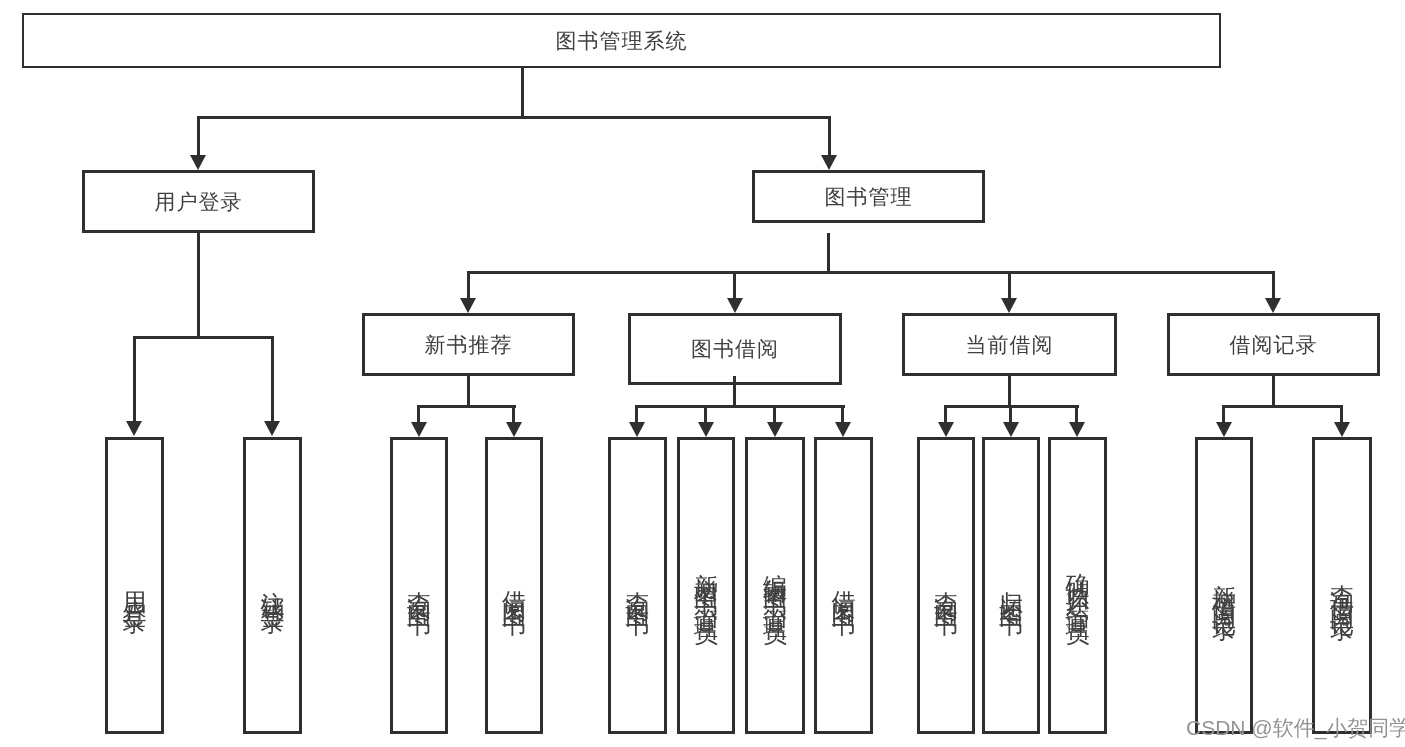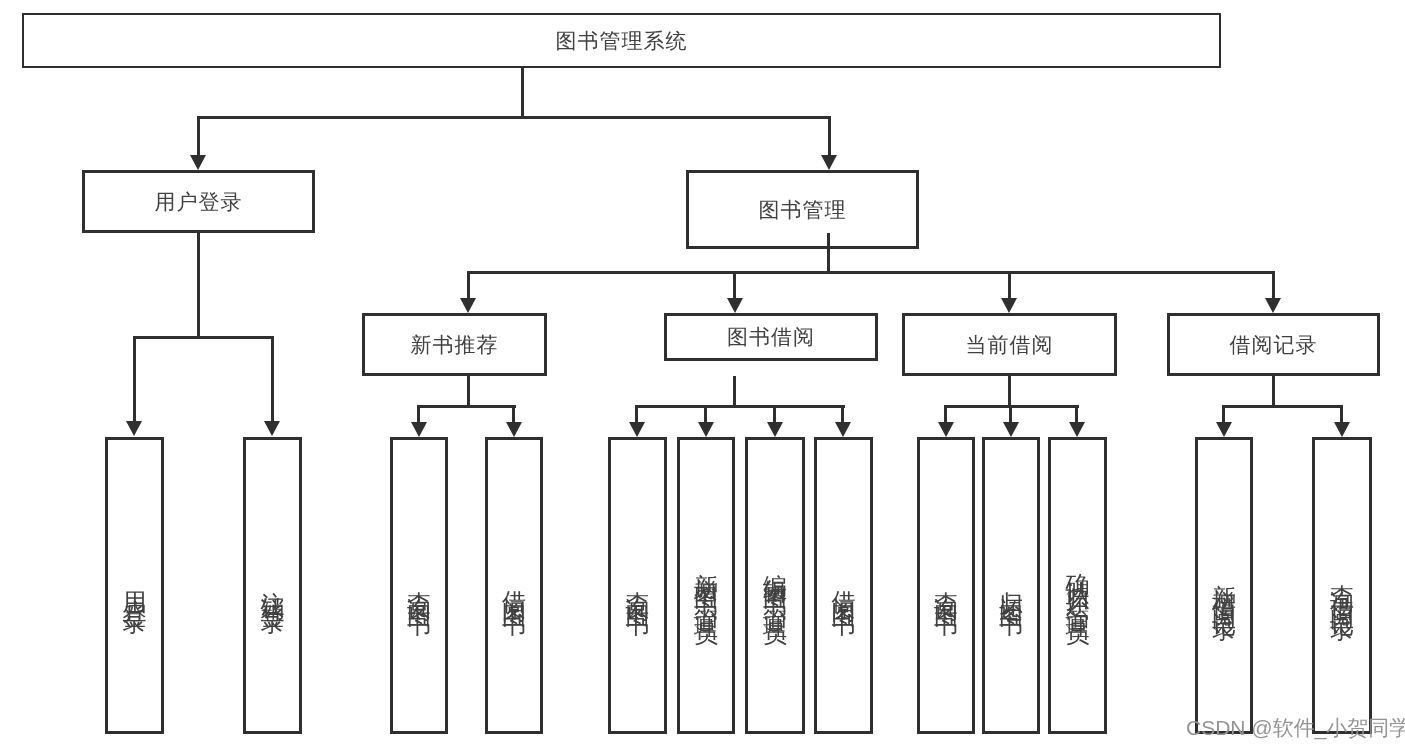--- a/index.html
+++ b/index.html
@@ -63,21 +63,21 @@
   <div class="vline" style="left:521px; top:68px; height:50px;"></div>
   <div class="hline" style="left:197px; top:116px; width:633px;"></div>
   <div class="vline" style="left:197px; top:116px; height:39px;"></div>
   <div class="arrow" style="left:190px; top:155px;"></div>
   <div class="vline" style="left:828px; top:116px; height:39px;"></div>
   <div class="arrow" style="left:821px; top:155px;"></div>
 
   <div class="box" style="left:82px; top:170px; width:233px; height:63px;">
     <span class="hlabel">用户登录</span>
   </div>
-  <div class="box" style="left:686px; top:170px; width:233px; height:79px;">
+  <div class="box" style="left:752px; top:170px; width:233px; height:53px;">
     <span class="hlabel">图书管理</span>
   </div>
 
   <div class="vline" style="left:197px; top:233px; height:105px;"></div>
   <div class="hline" style="left:133px; top:336px; width:141px;"></div>
   <div class="vline" style="left:133px; top:336px; height:85px;"></div>
   <div class="arrow" style="left:126px; top:421px;"></div>
   <div class="vline" style="left:271px; top:336px; height:85px;"></div>
   <div class="arrow" style="left:264px; top:421px;"></div>
 
@@ -85,24 +85,24 @@
   <div class="hline" style="left:467px; top:271px; width:808px;"></div>
   <div class="vline" style="left:467px; top:271px; height:28px;"></div>
   <div class="arrow" style="left:460px; top:298px;"></div>
   <div class="vline" style="left:733px; top:271px; height:28px;"></div>
   <div class="arrow" style="left:727px; top:298px;"></div>
   <div class="vline" style="left:1008px; top:271px; height:28px;"></div>
   <div class="arrow" style="left:1001px; top:298px;"></div>
   <div class="vline" style="left:1272px; top:271px; height:28px;"></div>
   <div class="arrow" style="left:1265px; top:298px;"></div>
 
-  <div class="box" style="left:362px; top:313px; width:185px; height:63px;">
+  <div class="box" style="left:362px; top:313px; width:213px; height:63px;">
     <span class="hlabel">新书推荐</span>
   </div>
-  <div class="box" style="left:664px; top:313px; width:214px; height:48px;">
+  <div class="box" style="left:628px; top:313px; width:214px; height:72px;">
     <span class="hlabel">图书借阅</span>
   </div>
   <div class="box" style="left:1167px; top:313px; width:213px; height:63px;">
     <span class="hlabel">借阅记录</span>
   </div>
   <div class="box" style="left:902px; top:313px; width:215px; height:63px;">
     <span class="hlabel">当前借阅</span>
   </div>
 
   <div class="vline" style="left:467px; top:376px; height:31px;"></div>

